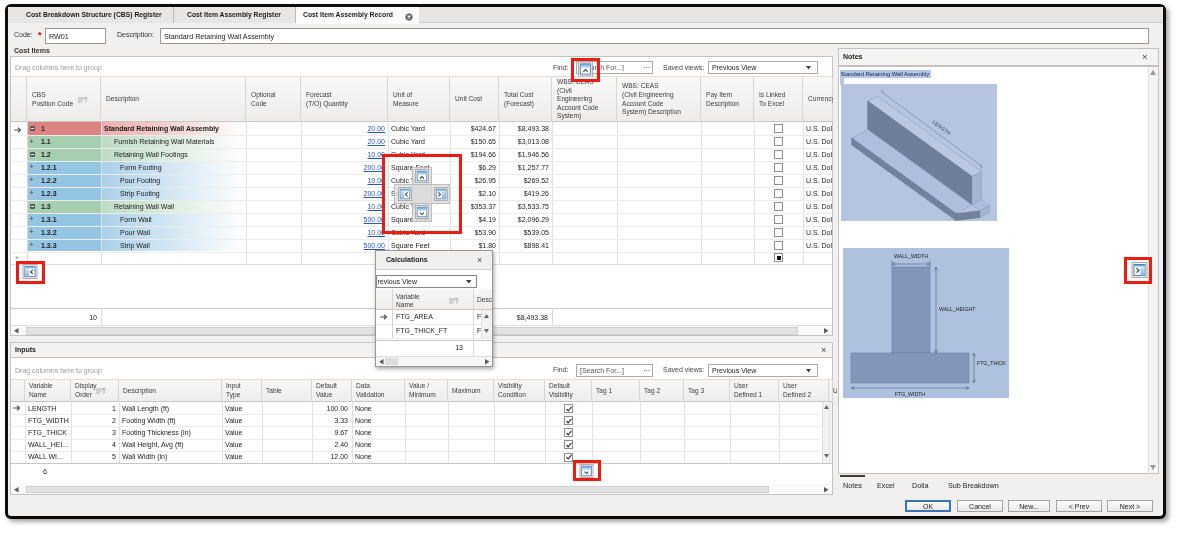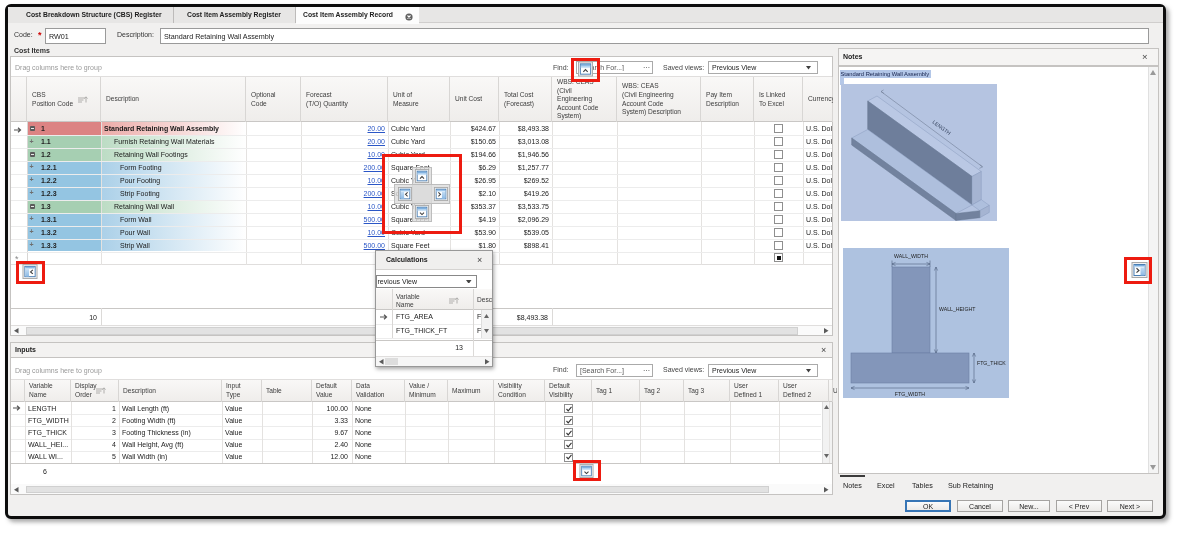--- a/index.html
+++ b/index.html
@@ -496,22 +496,22 @@
       <path d="M131,105 L131,135" fill="none" stroke="#4f5f7e" stroke-width="0.6"></path>
       <path d="M129.4,108.5 L131,105 L132.6,108.5 M129.4,131.5 L131,135 L132.6,131.5" fill="none" stroke="#4f5f7e" stroke-width="0.6"></path>
       <text x="134" y="117" font-size="5.2" fill="#222" font-family="Liberation Sans">FTG_THICK</text>
       <path d="M8,140 L126,140" fill="none" stroke="#4f5f7e" stroke-width="0.6"></path>
       <path d="M11.5,138.4 L8,140 L11.5,141.6 M122.5,138.4 L126,140 L122.5,141.6" fill="none" stroke="#4f5f7e" stroke-width="0.6"></path>
       <text x="67" y="148" font-size="5.2" fill="#222" text-anchor="middle" font-family="Liberation Sans">FTG_WIDTH</text>
     </svg>
 <div style="left:840px;top:475px;width:25px;height:2px;background:#3b3b3b"></div>
 <div class="t" style="left:843px;top:481px;font-size:7.2px;color:#222">Notes</div>
 <div class="t" style="left:877px;top:481px;font-size:7.2px;color:#222">Excel</div>
-<div class="t" style="left:912px;top:481px;font-size:7.2px;color:#222">Tables</div>
-<div class="t" style="left:948px;top:481px;font-size:7.2px;color:#222">Sub Retaining</div>
+<div class="t" style="left:912px;top:481px;font-size:7.2px;color:#222">Dolla</div>
+<div class="t" style="left:948px;top:481px;font-size:7.2px;color:#222">Sub Breakdown</div>
 <div style="left:905px;top:500px;width:46px;height:12px;background:linear-gradient(#fbfbfb,#eceae8);border:2px solid #3775b5;display:flex;align-items:center;justify-content:center;font-size:7px;color:#222">OK</div>
 <div style="left:957px;top:500px;width:46px;height:12px;background:linear-gradient(#fbfbfb,#eceae8);border:1px solid #a5a3a1;display:flex;align-items:center;justify-content:center;font-size:7px;color:#222">Cancel</div>
 <div style="left:1008px;top:500px;width:42px;height:12px;background:linear-gradient(#fbfbfb,#eceae8);border:1px solid #a5a3a1;display:flex;align-items:center;justify-content:center;font-size:7px;color:#222">New...</div>
 <div style="left:1056px;top:500px;width:46px;height:12px;background:linear-gradient(#fbfbfb,#eceae8);border:1px solid #a5a3a1;display:flex;align-items:center;justify-content:center;font-size:7px;color:#222">&lt; Prev</div>
 <div style="left:1107px;top:500px;width:46px;height:12px;background:linear-gradient(#fbfbfb,#eceae8);border:1px solid #a5a3a1;display:flex;align-items:center;justify-content:center;font-size:7px;color:#222">Next &gt;</div>
 <div style="left:375px;top:250px;width:118px;height:117px;background:#fff;border:1px solid #989898;box-shadow:1px 2px 4px rgba(0,0,0,.35);z-index:40"></div>
 <div style="left:376px;top:251px;width:116px;height:19px;background:#f0efee;border-bottom:1px solid #d5d3d1;z-index:41"></div>
 <div class="t" style="left:386px;top:256px;font-size:7px;font-weight:bold;color:#222;z-index:42">Calculations</div>
 <div class="t" style="left:477px;top:255px;font-size:9px;color:#444;z-index:42">×</div>
 <div style="left:375.5px;top:274.5px;width:101px;height:13px;background:#fff;border:1px solid #888;z-index:42;overflow:hidden">

